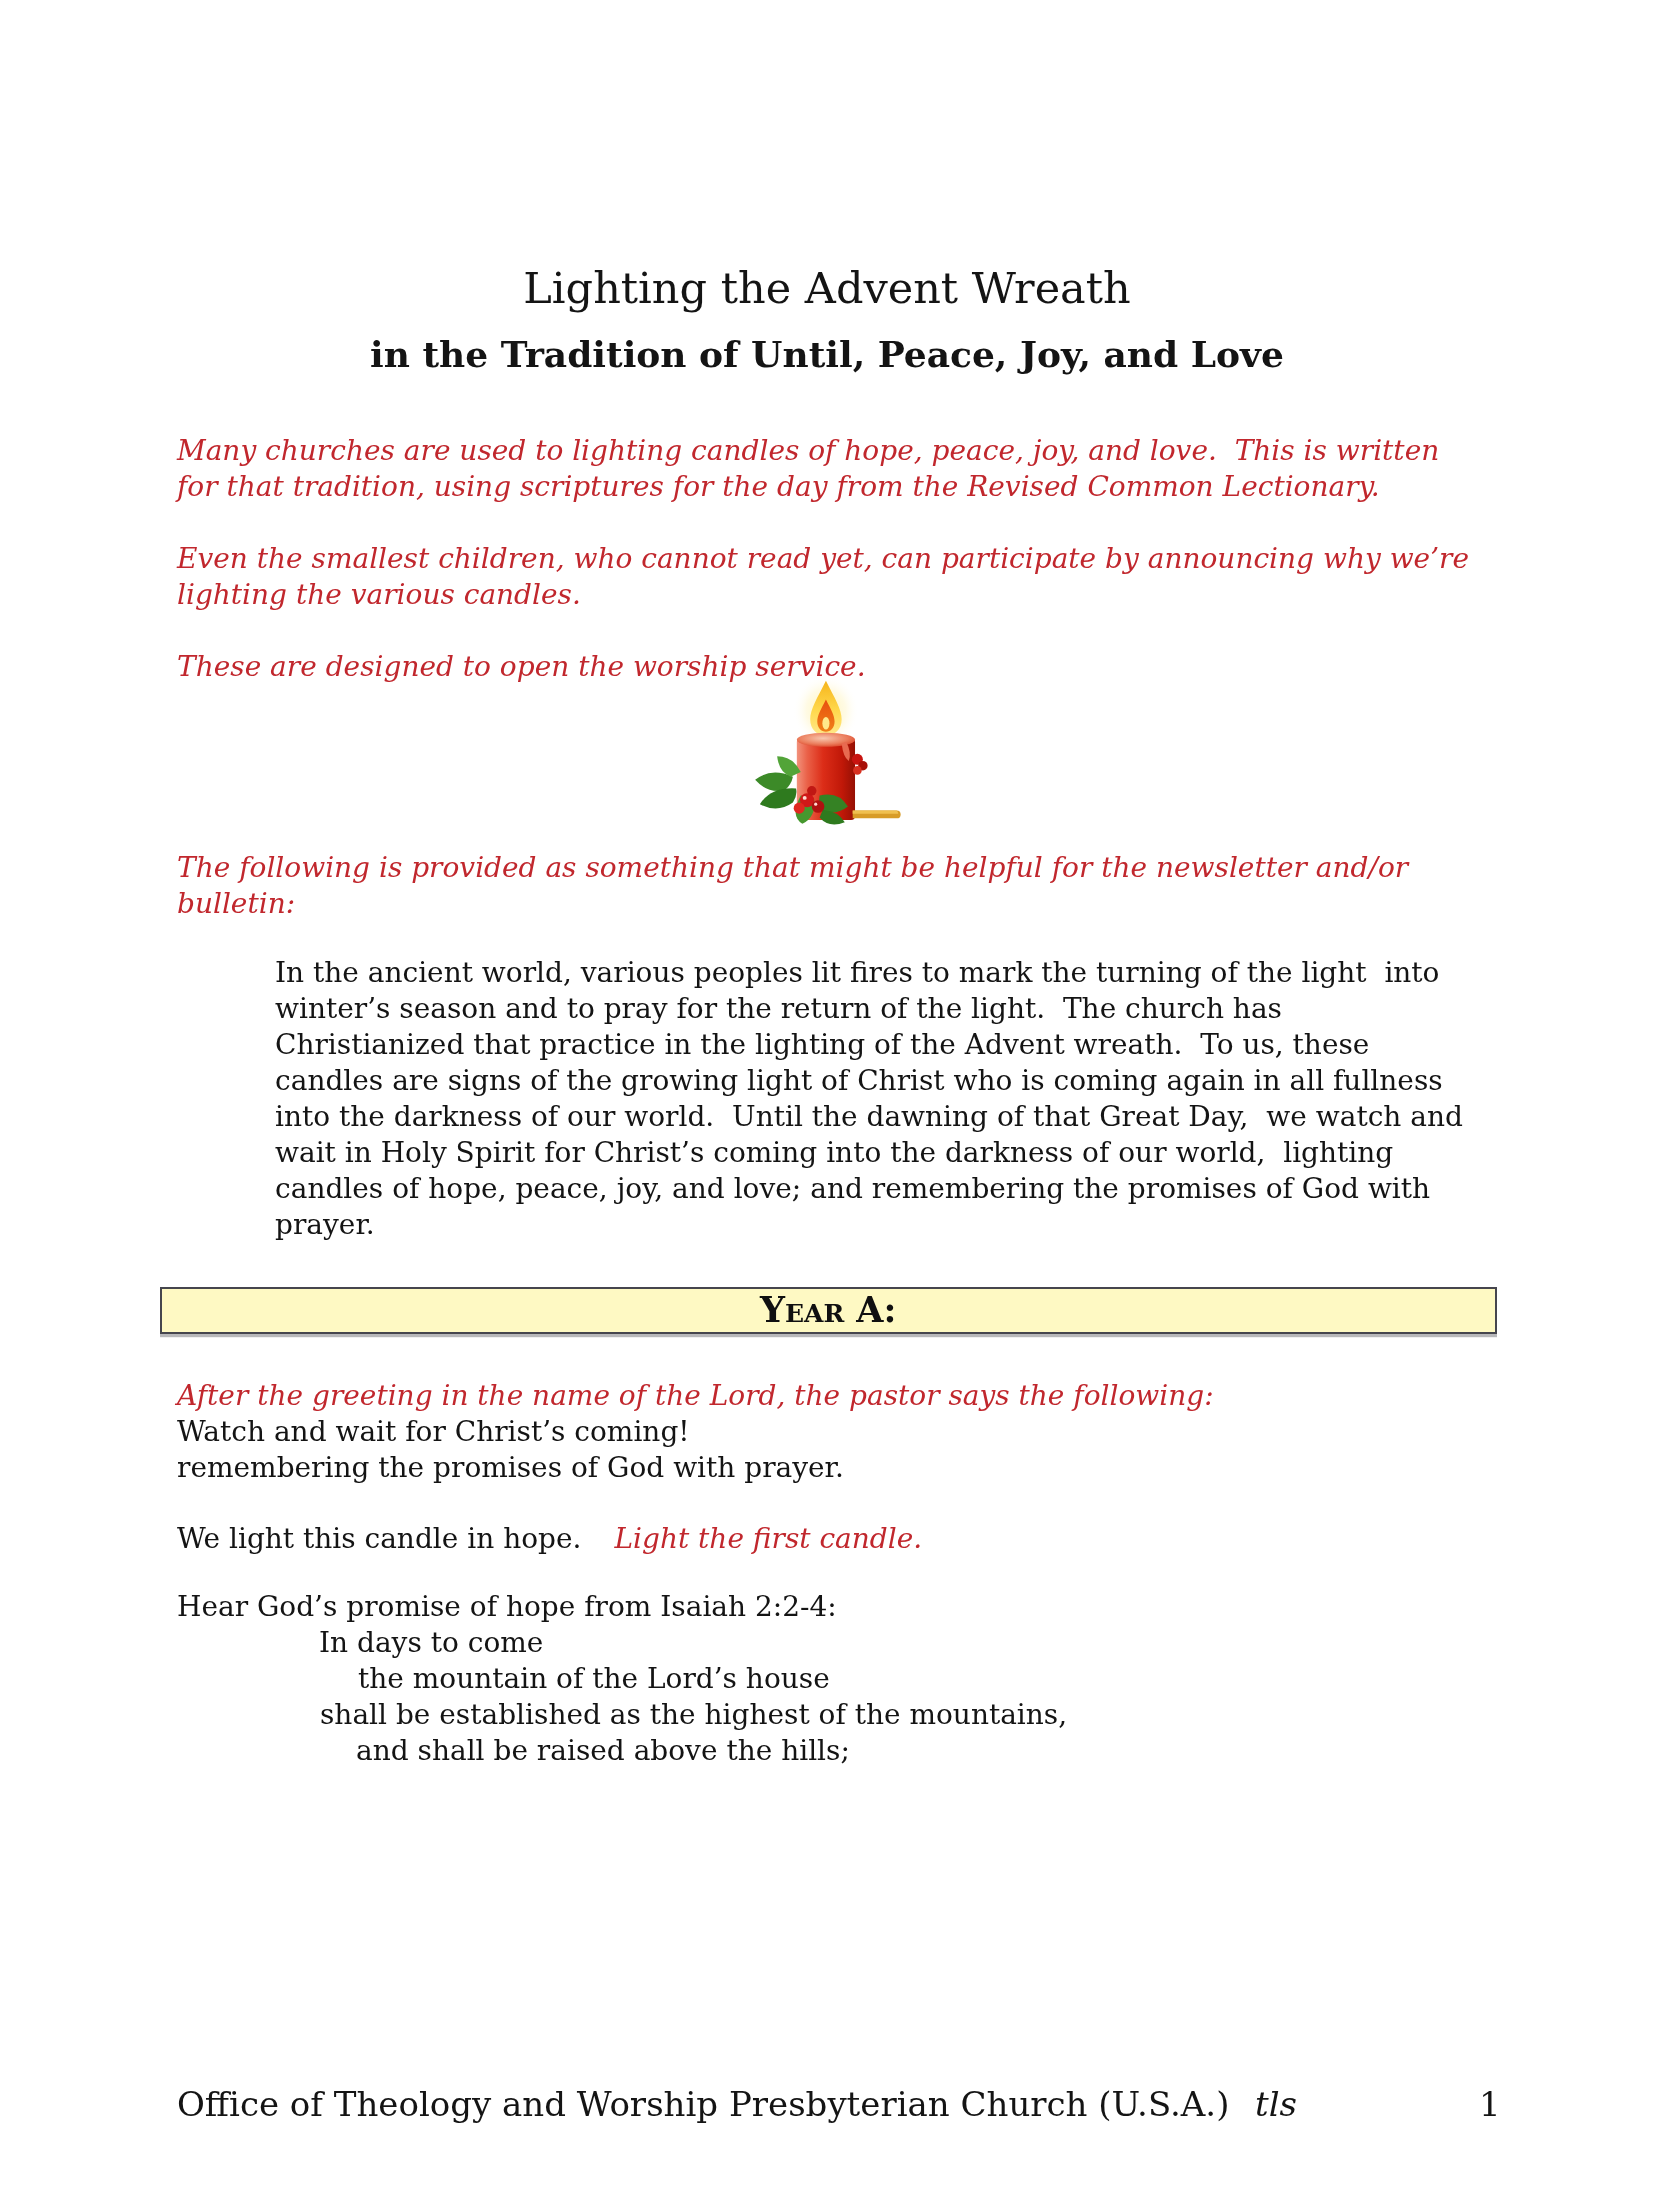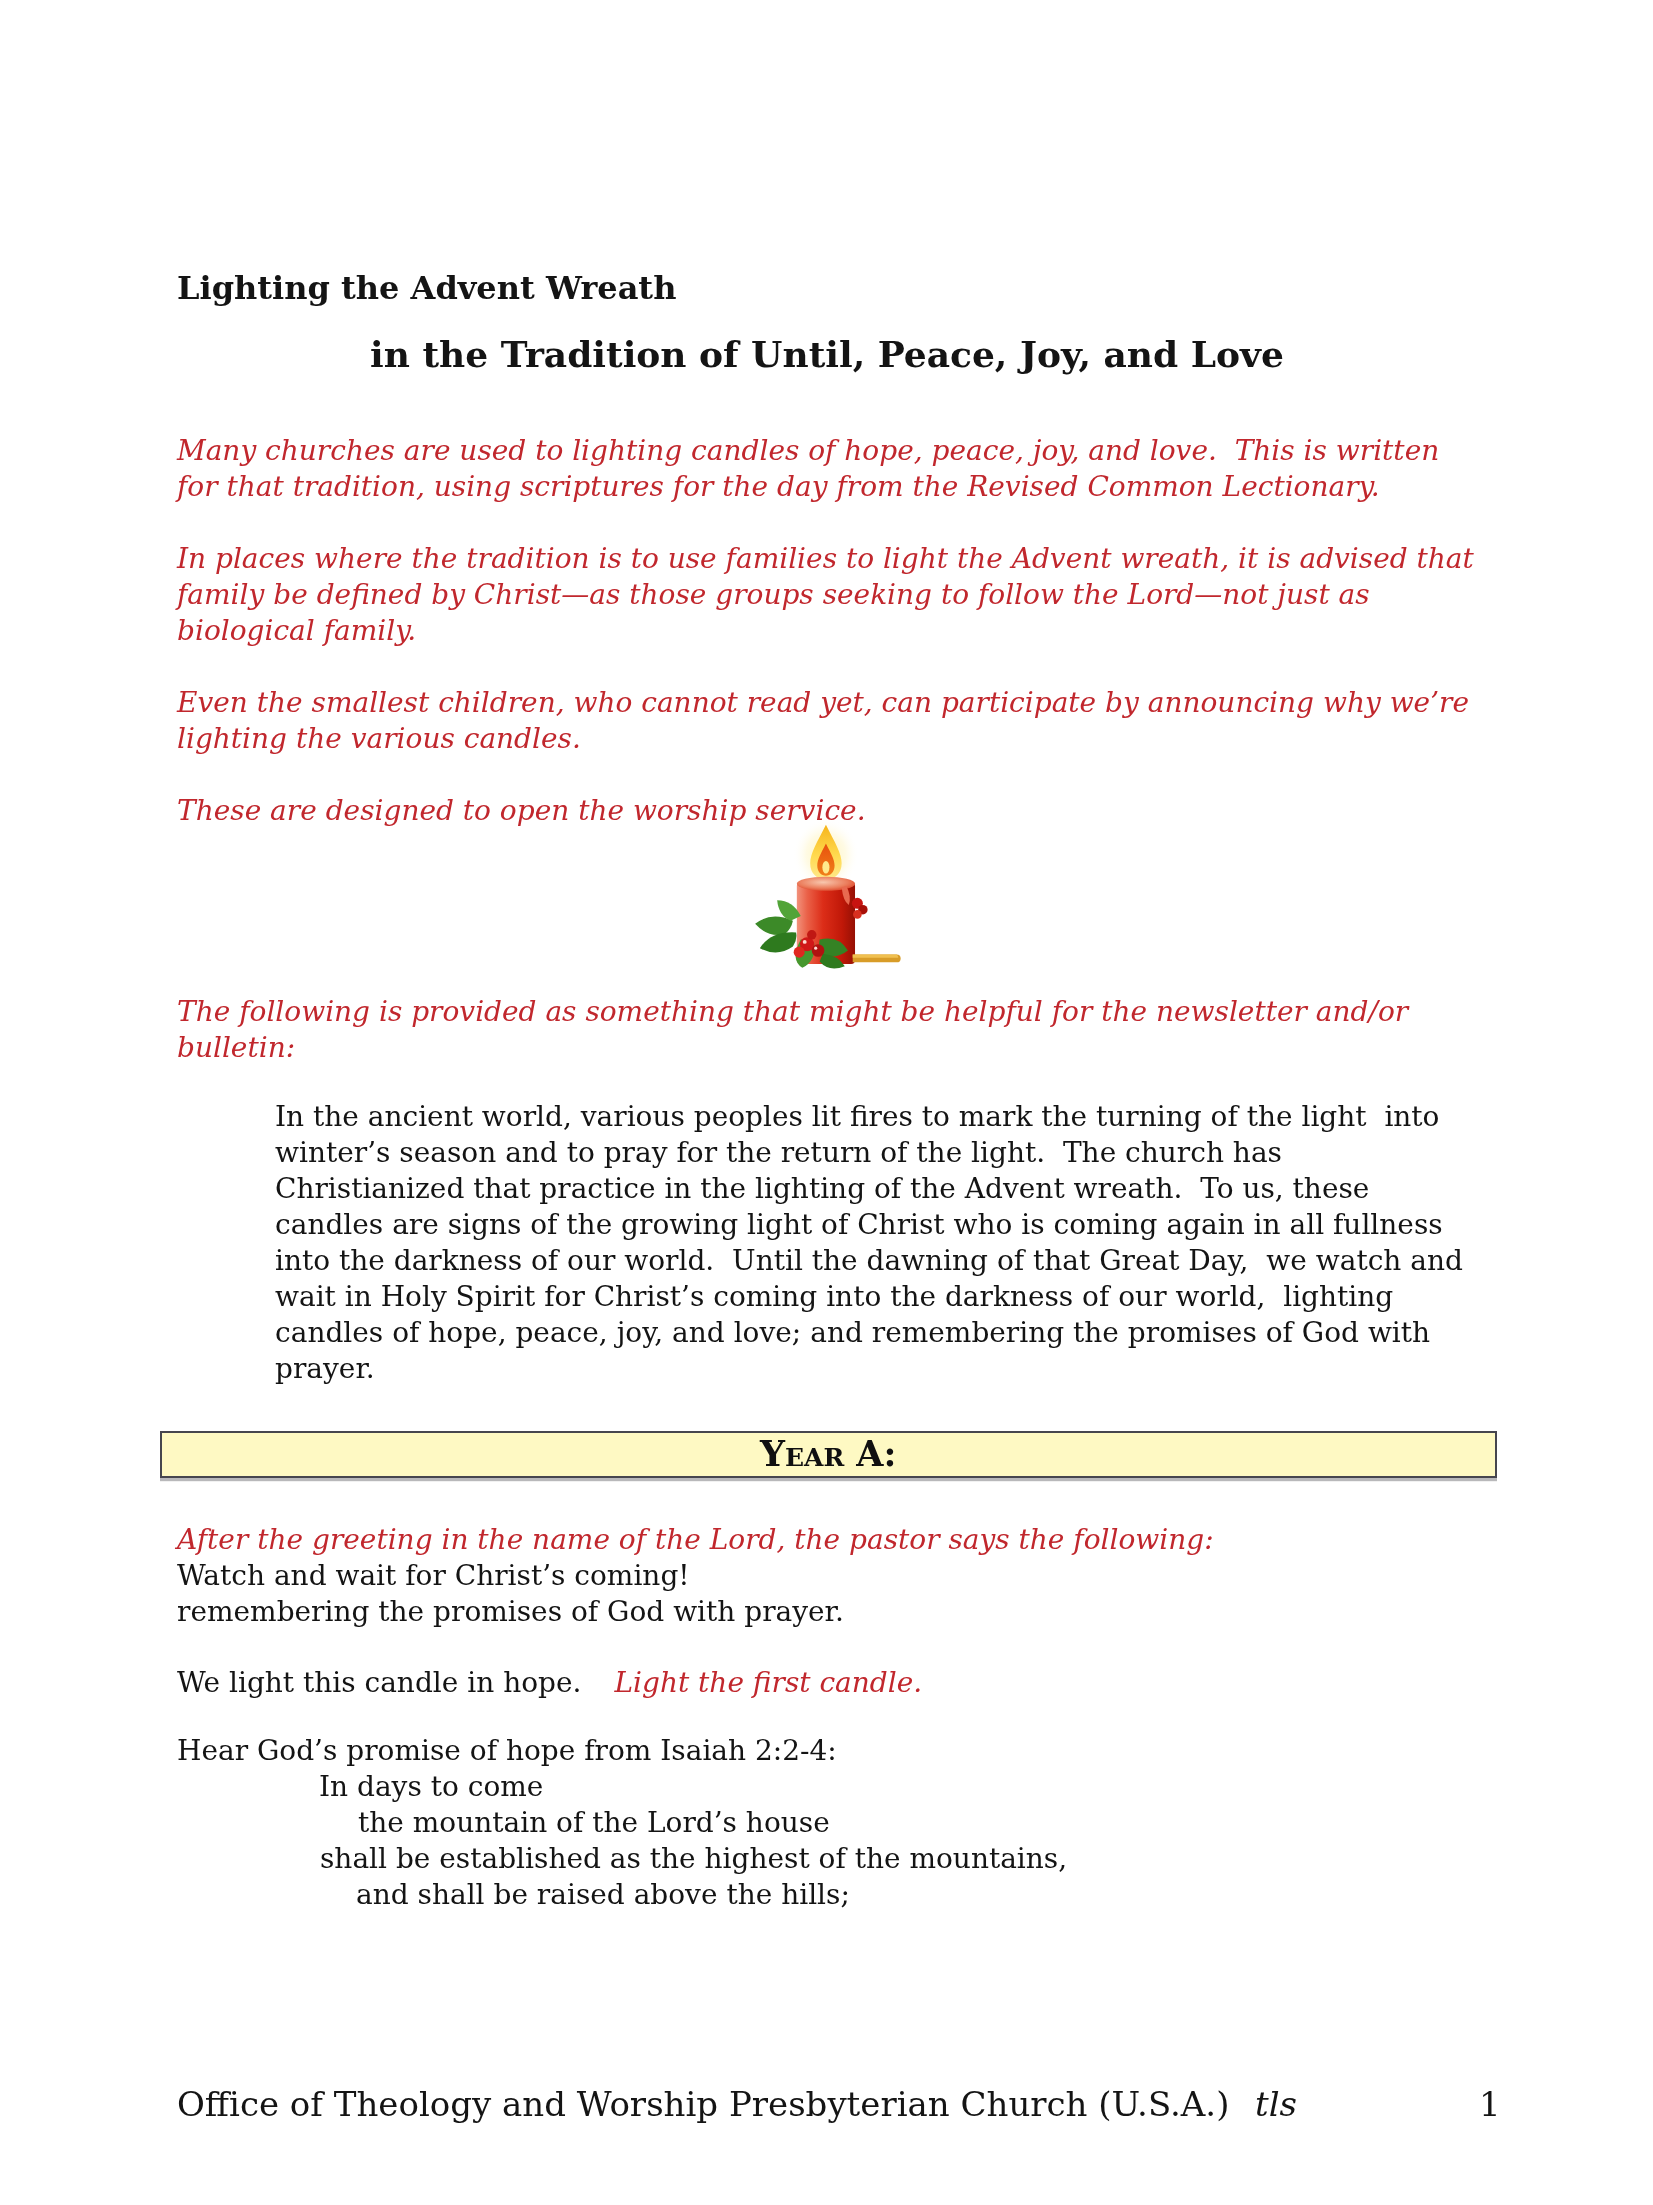--- a/index.html
+++ b/index.html
@@ -8,22 +8,22 @@
     position:relative;
     width:1654px; height:2205px;
     background:#ffffff;
     font-family:"DejaVu Serif","Liberation Serif",serif;
     font-size:28px; line-height:36px;
     color:#141414;
     padding:261px 177px 0 177px;
     overflow:hidden;
   }
   .doc-title {
-    font-size:32px; line-height:54px;
-    font-weight:bold; text-align:left;
+    font-size:43px; line-height:54px;
+    font-weight:normal; text-align:center;
     white-space:nowrap;
   }
   .doc-subtitle {
     margin-top:17.3px;
     font-size:36px; line-height:44px;
     font-weight:bold; text-align:center;
     white-space:nowrap;
   }
   .red-note {
     color:#c1272d;
@@ -85,21 +85,20 @@
 </style>
 </head>
 <body>
 
 <div class="page">
 
   <div class="doc-title">Lighting the Advent Wreath</div>
   <div class="doc-subtitle">in the Tradition of Until, Peace, Joy, and Love</div>
 
   <p class="red-note mt-first">Many churches are used to lighting candles of hope, peace, joy, and love.  This is written for that tradition, using scriptures for the day from the Revised Common Lectionary.</p>
-  <p class="red-note mt-para">In places where the tradition is to use families to light the Advent wreath, it is advised that family be defined by Christ—as those groups seeking to follow the Lord—not just as biological family.</p>
   <p class="red-note mt-para">Even the smallest children, who cannot read yet, can participate by announcing why we’re lighting the various candles.</p>
   <p class="red-note mt-para">These are designed to open the worship service.</p>
 
   <div class="candle-wrap">
     <svg width="167" height="151" viewBox="0 0 212 192">
       <defs>
         <radialGradient id="glow" cx="50%" cy="50%" r="50%">
           <stop offset="0%" stop-color="#fff3b0" stop-opacity="0.95"></stop>
           <stop offset="60%" stop-color="#fff7cf" stop-opacity="0.55"></stop>
           <stop offset="100%" stop-color="#ffffff" stop-opacity="0"></stop>

